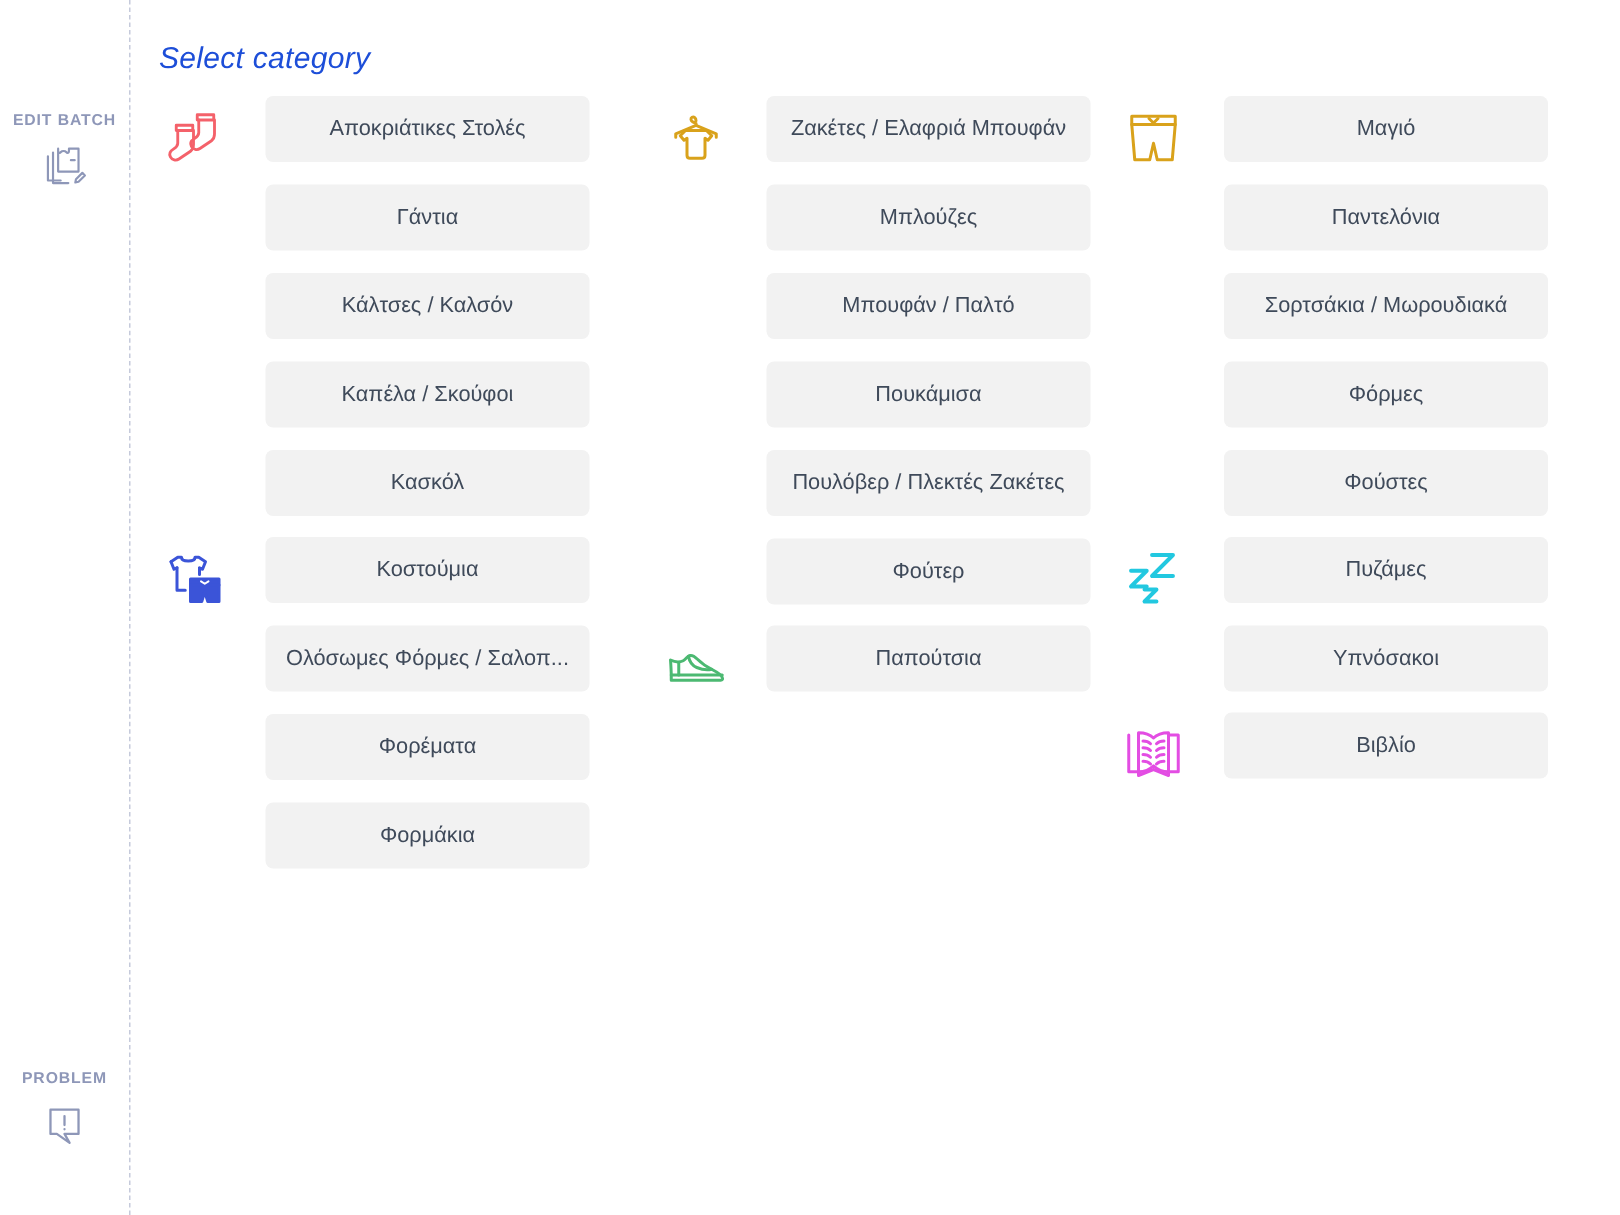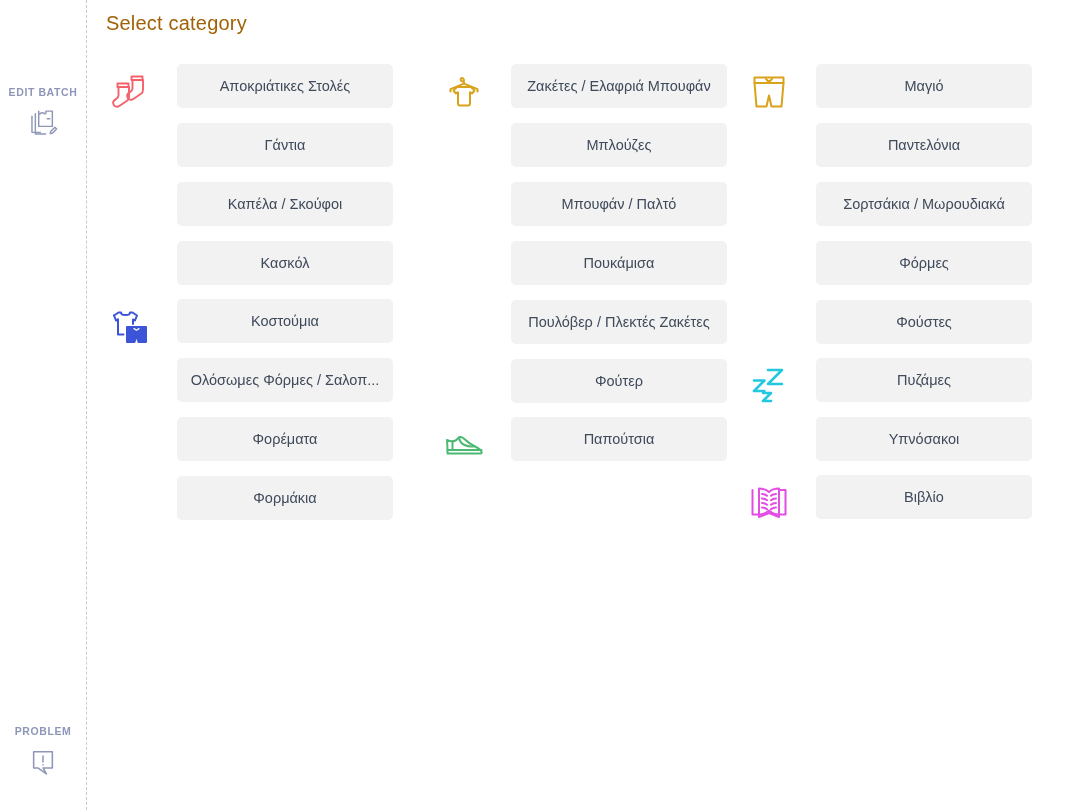--- a/index.html
+++ b/index.html
@@ -12,21 +12,21 @@
     background: #ffffff;
     font-family: "Liberation Sans", "DejaVu Sans", sans-serif;
     overflow: hidden;
     position: relative;
   }
 
   
   #left-rail {
     position: absolute;
     left: 0;
-    top: 12px;
+    top: 0;
     width: 86px;
     height: 576px;
     background: #ffffff;
   }
   .rail-item {
     position: absolute;
     left: 0;
     width: 86px;
     display: flex;
     flex-direction: column;
@@ -65,23 +65,24 @@
   #main-panel {
     position: absolute;
     left: 87px;
     top: 0;
     right: 0;
     bottom: 0;
   }
   #panel-title {
     position: absolute;
     left: 19px;
-    top: 12px;
+    top: 28px;
     font-size: 20px;
-    color: #a16207;
+    font-style: italic;
+    color: #1d4ed8;
     letter-spacing: 0.2px;
     white-space: nowrap;
   }
 
   
   .column {
     position: absolute;
     top: 64px;
     width: 296px;
   }
@@ -192,20 +193,23 @@
     </svg>
         </div>
         <div class="group-buttons">
           <button class="cat-button">
             <span>Αποκριάτικες Στολές</span>
           </button>
           <button class="cat-button">
             <span>Γάντια</span>
           </button>
           <button class="cat-button">
+            <span>Κάλτσες / Καλσόν</span>
+          </button>
+          <button class="cat-button">
             <span>Καπέλα / Σκούφοι</span>
           </button>
           <button class="cat-button">
             <span>Κασκόλ</span>
           </button>
         </div>
       </div>
       <div class="group">
         <div class="group-icon">
           <svg viewBox="0 0 44 44" fill="none" stroke="#3b54d8" stroke-width="2" stroke-linecap="round" stroke-linejoin="round">

